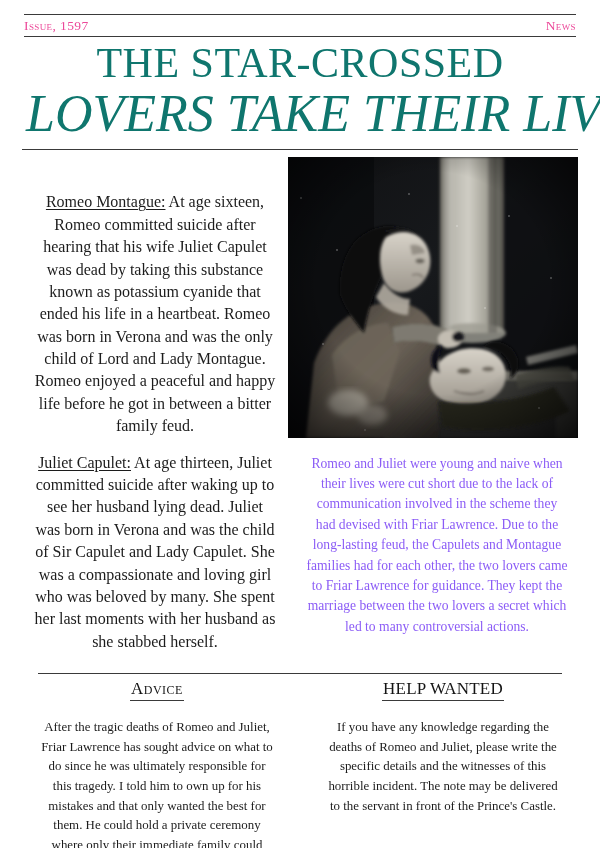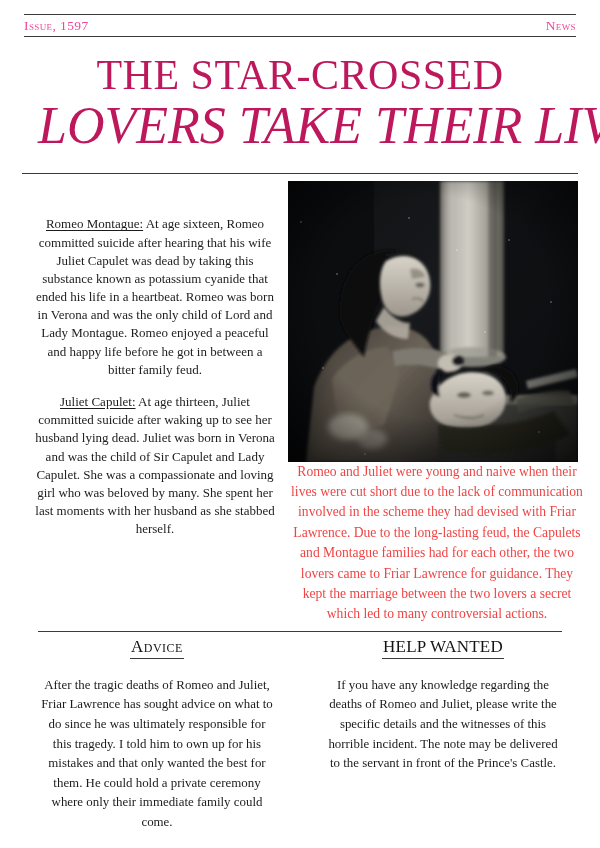--- a/index.html
+++ b/index.html
@@ -46,23 +46,23 @@
   .headline-block {
     margin: 4px 22px 0 22px;
     border-bottom: 1.1px solid #3a3a3a;
     padding-bottom: 4px;
   }
   .headline {
     text-align: center;
     font-size: 42px;
     line-height: 1.06;
     letter-spacing: 0.5px;
-    color: #be185d;
+    color: #0f766e;
     font-weight: normal;
-    margin: 16px;
+    margin: 4px;
     white-space: nowrap;
   }
   .headline .ln2 {
     font-size: 52px;
     letter-spacing: 0px;
     font-style: italic;
   }
 
   
   .upper {
@@ -91,21 +91,21 @@
     margin: 0 0 9px 0;
     text-align: left;
   }
   .obit-title span {
     border-bottom: 1.1px solid #3a3a3a;
     display: inline-block;
     padding-bottom: 1px;
   }
 
   .obit-para {
-    font-size: 13px;
+    font-size: 16px;
     line-height: 1.40;
     text-align: center;
     margin: 0 0 14px 12px;
     color: #1c1c1c;
   }
   .obit-para .lede {
     text-decoration: underline;
     text-underline-offset: 2px;
   }
 
@@ -131,22 +131,22 @@
   }
   .bg-head span {
     border-bottom: 1.1px solid #3a3a3a;
     display: inline-block;
     padding: 0 2px 1px 2px;
   }
   .bg-para {
     font-size: 13.6px;
     line-height: 1.50;
     text-align: center;
-    margin: 0;
-    color: #ef4444;
+    margin: 16px;
+    color: #8b5cf6;
     padding: 0 2px;
   }
 
   
   .mid-rule {
     margin: 6px 38px 0 38px;
     border-top: 1.1px solid #3a3a3a;
     height: 0;
   }
 

